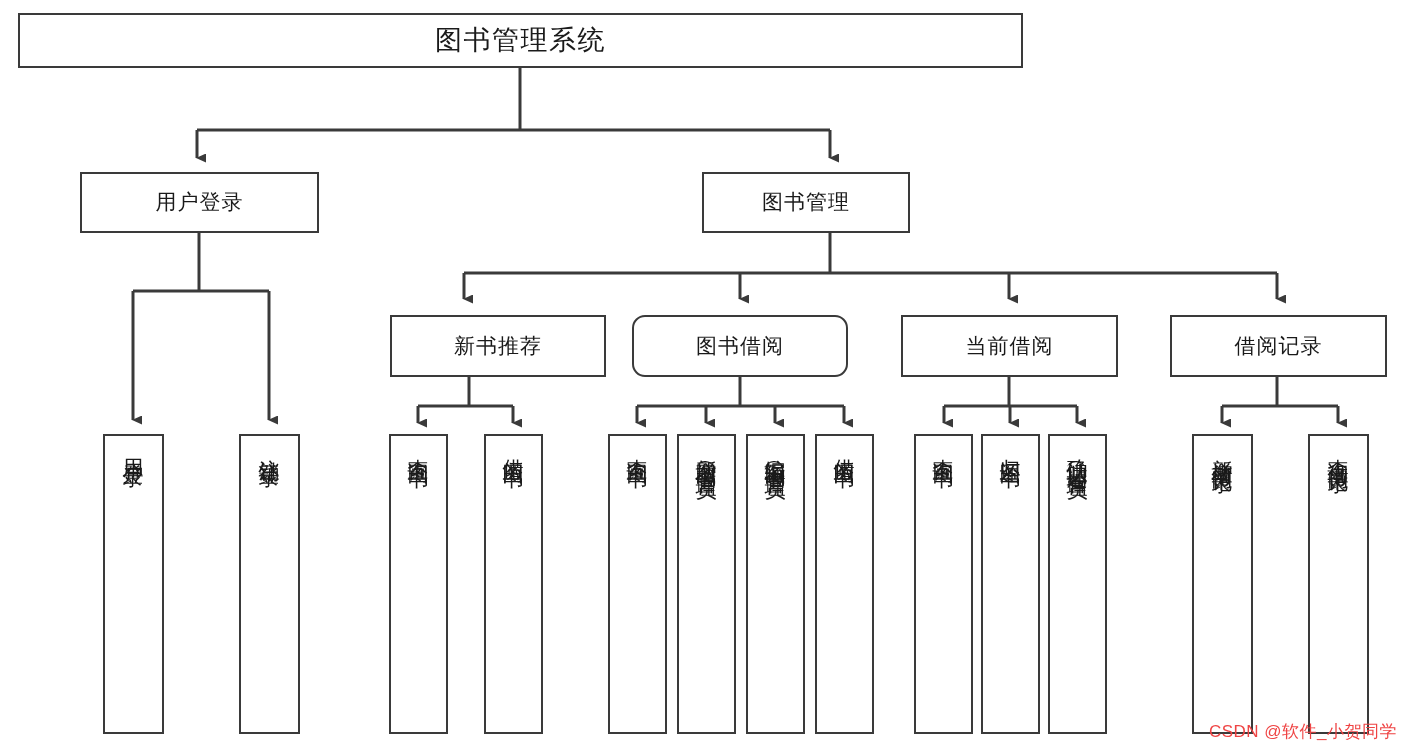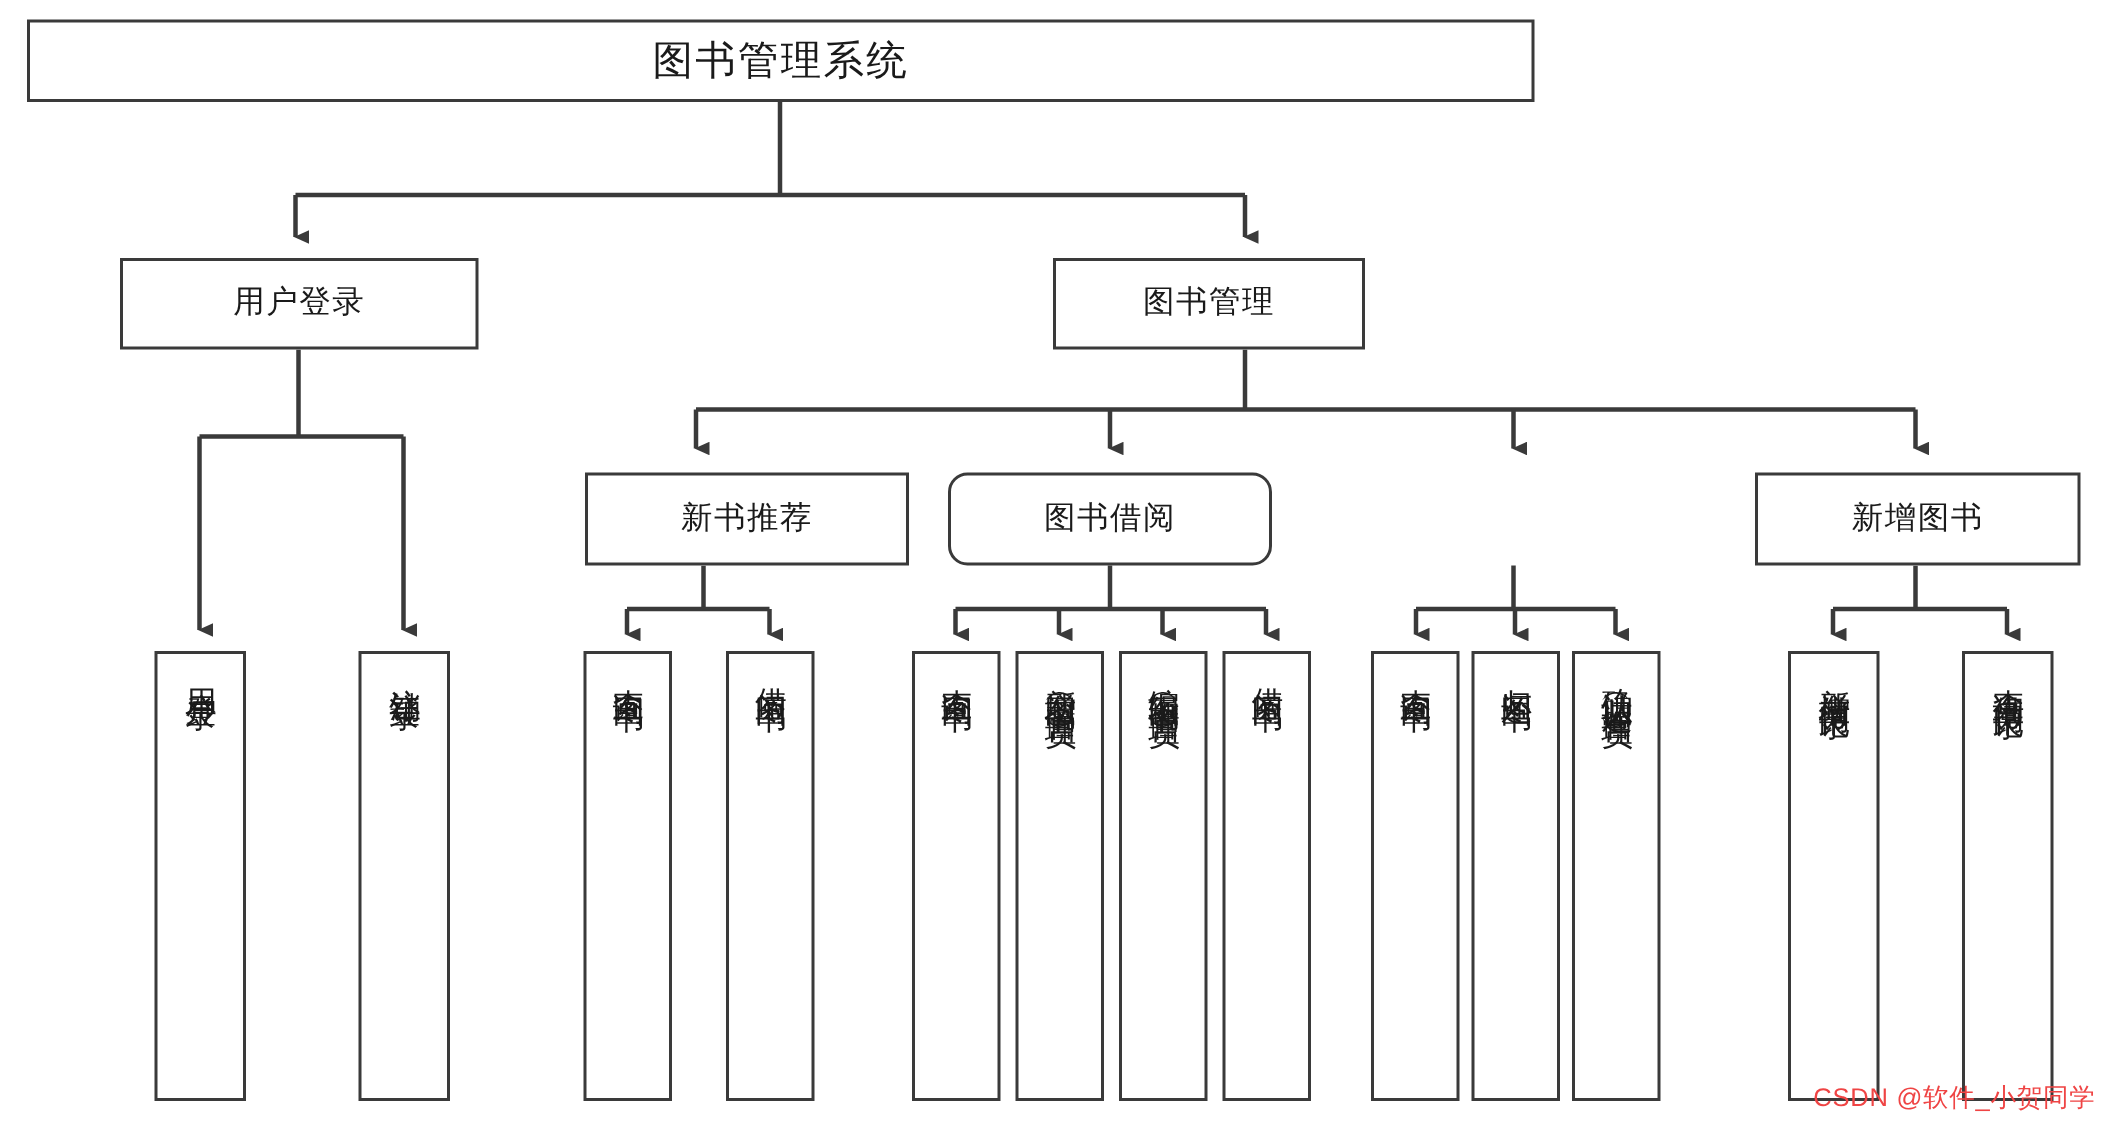--- a/index.html
+++ b/index.html
@@ -146,23 +146,26 @@
   </div>
 
   <div class="node horiz" style="left:362px; top:315px; width:216px; height:62px;margin-left:28px;">
     <span class="node-label">新书推荐</span>
   </div>
 
   <div class="node horiz" style="left:632px; top:315px; width:216px; height:62px;border-radius:13px;">
     <span class="node-label">图书借阅</span>
   </div>
 
+  <div class="node horiz" style="left:901px; top:315px; width:217px; height:62px;">
+    <span class="node-label">当前借阅</span>
+  </div>
 
   <div class="node horiz" style="left:1170px; top:315px; width:217px; height:62px;">
-    <span class="node-label">新增图书</span>
+    <span class="node-label">借阅记录</span>
   </div>
 
   <div class="node vert" style="left:103px; top:434px; width:61px; height:300px;">
     <span class="node-label">用户登录</span>
   </div>
 
   <div class="node vert" style="left:239px; top:434px; width:61px; height:300px;">
     <span class="node-label">注销登录</span>
   </div>
 

